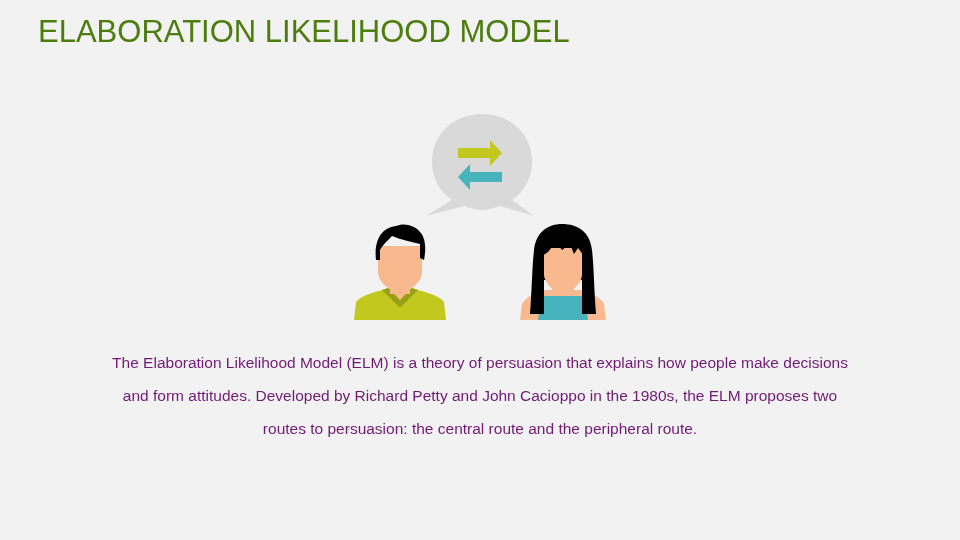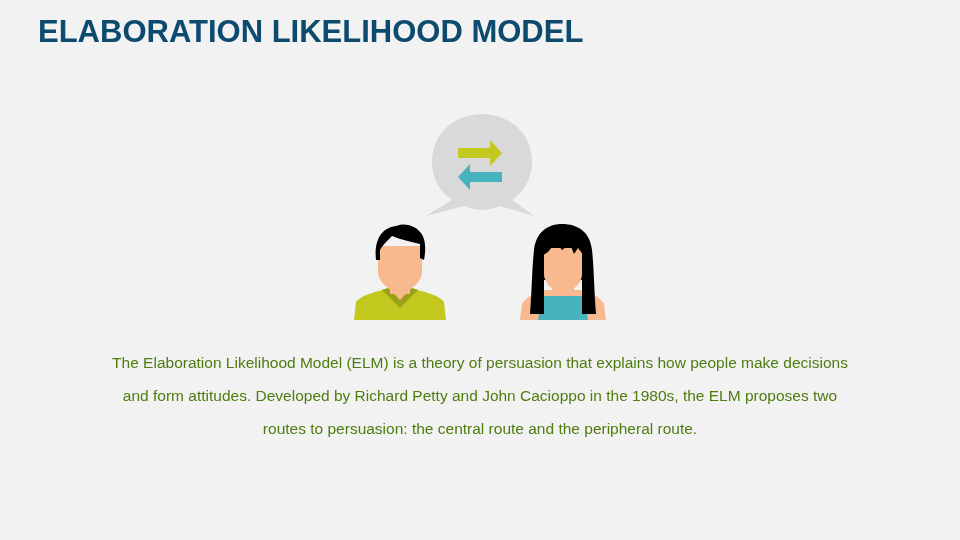--- a/index.html
+++ b/index.html
@@ -1,21 +1,21 @@
 <!DOCTYPE html>
 <html><head>
 <meta charset="utf-8">
 <style>
   html, body { margin:0; padding:0; }
   body { width:960px; height:540px; background:#f2f2f2; position:relative; overflow:hidden; font-family:"Liberation Sans", sans-serif; }
-  .title { position:absolute; left:38px; top:14px; font-size:31px; font-weight:bold; color:#0c4a6e; letter-spacing:0px; margin:0; }
+  .title { position:absolute; left:38px; top:14px; font-size:31px; font-weight:normal; color:#4d7c0f; letter-spacing:0px; margin:0; }
   .bubble { position:absolute; left:420px; top:112px; width:124px; height:110px; }
   .man { position:absolute; left:352px; top:220px; width:96px; height:100px; }
   .woman { position:absolute; left:516px; top:220px; width:94px; height:100px; }
-  .desc { position:absolute; left:100px; top:346px; width:760px; text-align:center; color:#4d7c0f; font-size:15.5px; line-height:33px; margin:0; }
+  .desc { position:absolute; left:100px; top:346px; width:760px; text-align:center; color:#701a75; font-size:15.5px; line-height:33px; margin:0; }
 </style>
 </head>
 <body>
 
 <h1 class="title">ELABORATION LIKELIHOOD MODEL</h1>
 
 <div class="bubble">
   <svg width="124" height="110" viewBox="0 0 124 110">
     <path d="M62 2 C90 2 112 22 112 50 C112 66 104 80 92 88 L114 104 L80 94 C74 96 68 98 62 98 C56 98 50 96 44 94 L6 104 L32 88 C20 80 12 66 12 50 C12 22 34 2 62 2 Z" fill="#d9d9d9"></path>
     <polygon points="38,36 70,36 70,28 82,41 70,54 70,46 38,46" fill="#c3c81f"></polygon>

